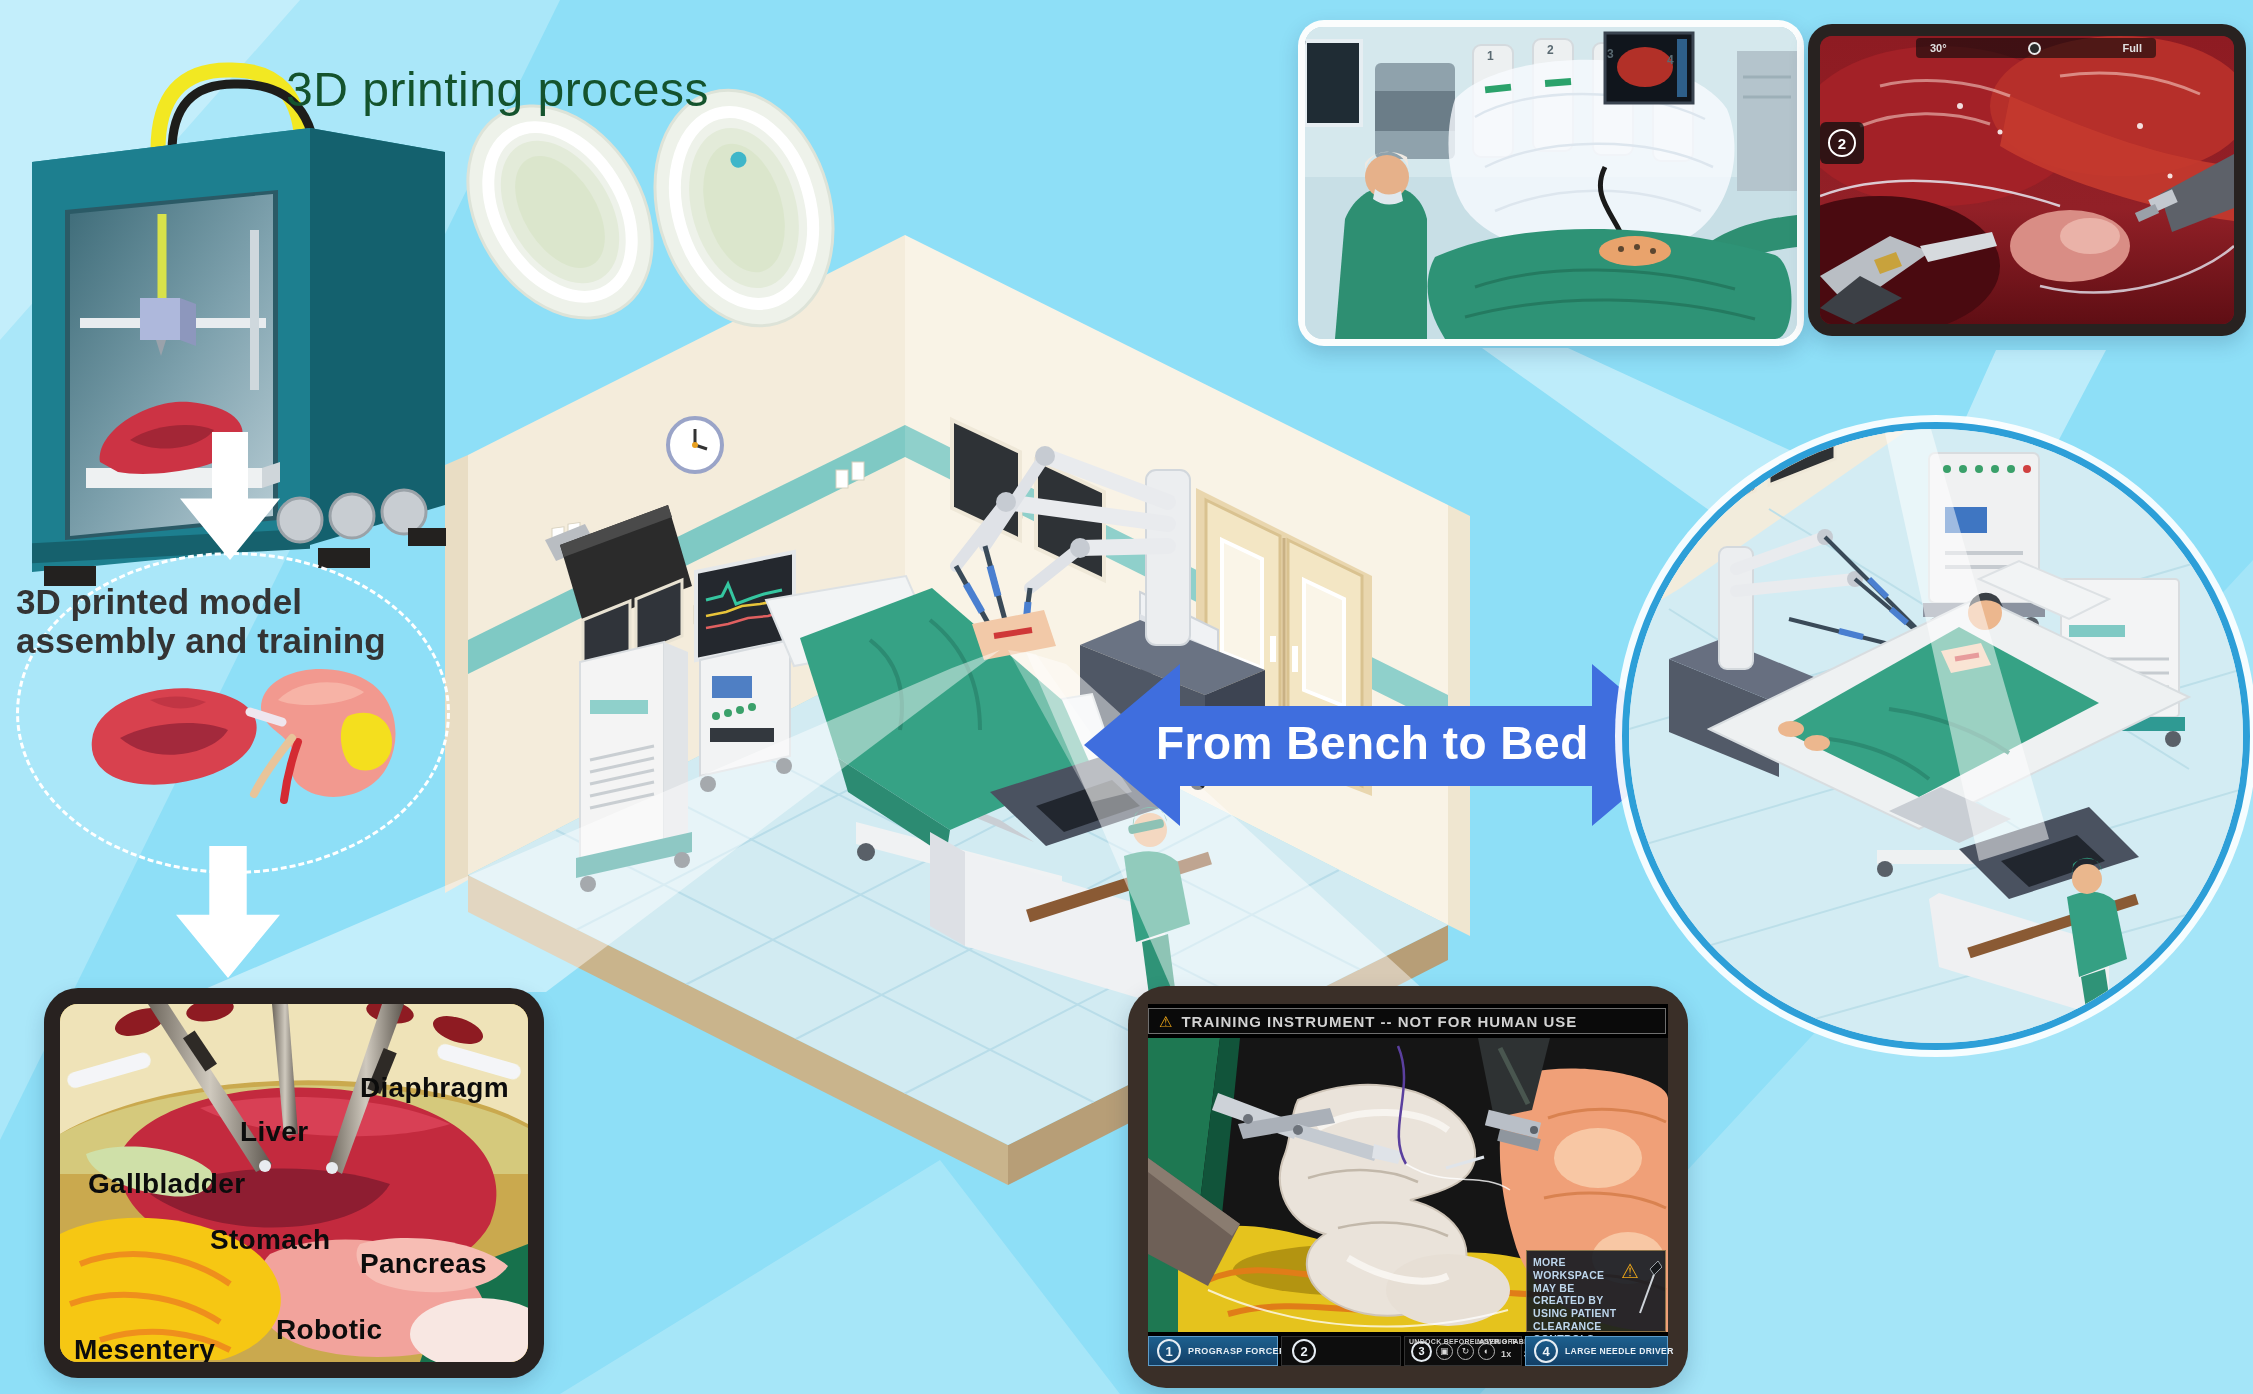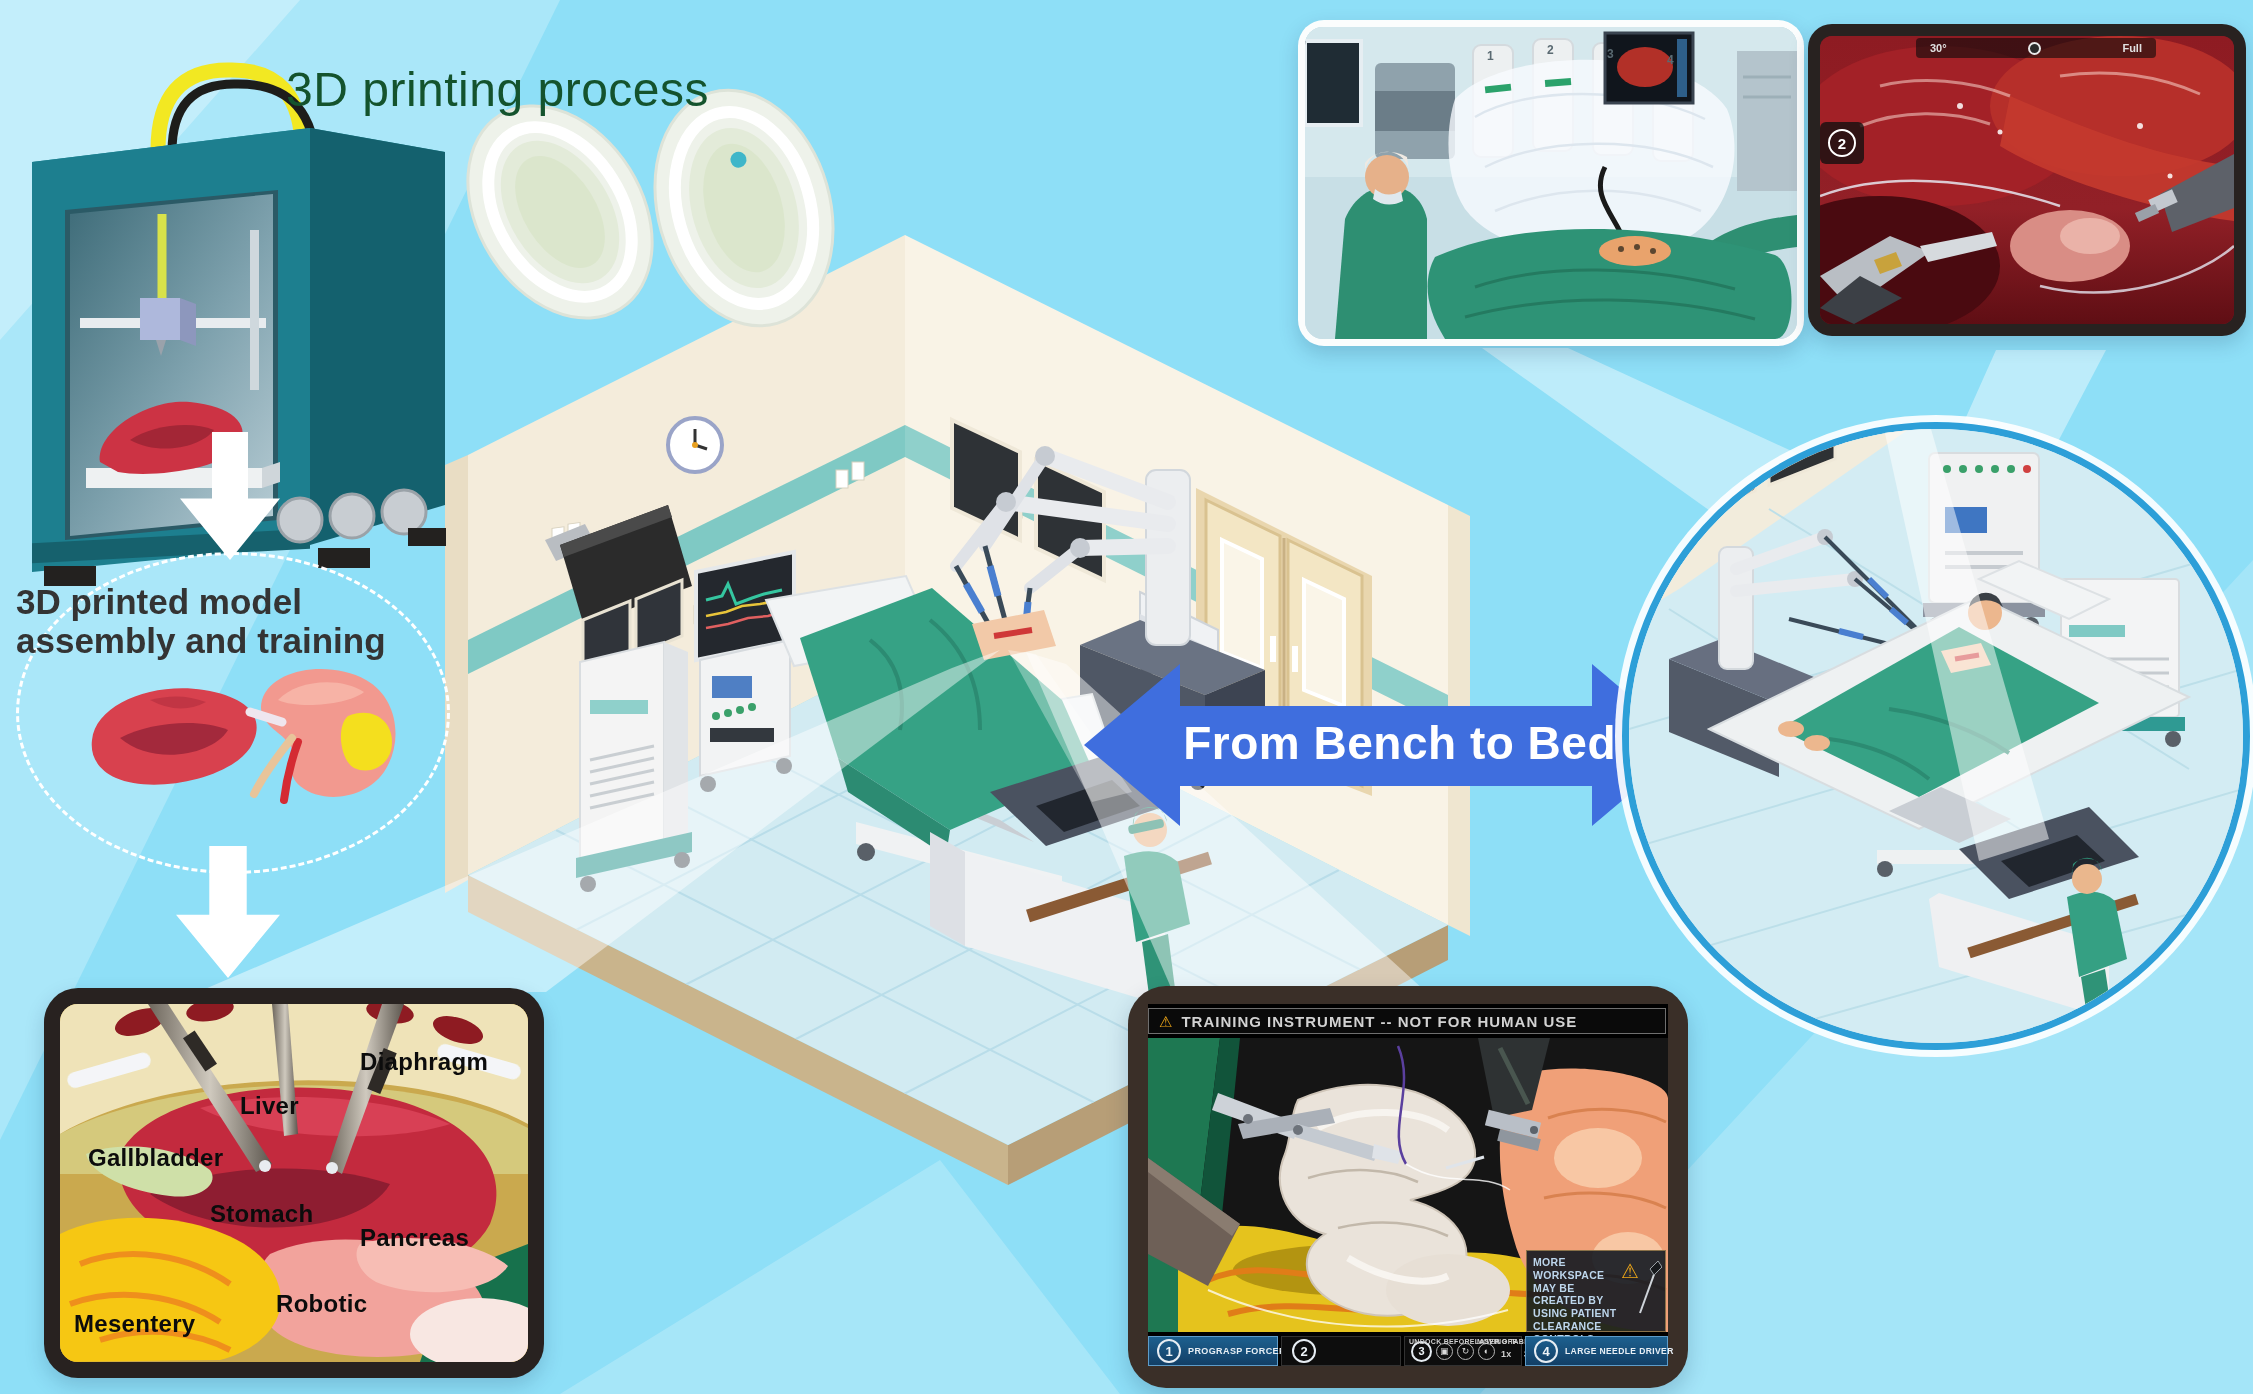--- a/index.html
+++ b/index.html
@@ -4,29 +4,29 @@
 <style>
   html,body{margin:0;padding:0;background:#8edff7;}
   .canvas{position:relative;width:2253px;height:1394px;overflow:hidden;
           font-family:"Liberation Sans",sans-serif;background:#8edff7;}
   .abs{position:absolute;}
   .nosel{user-select:none;}
   
   .h-title{font-size:48px;font-weight:400;color:#14532d;letter-spacing:.5px;}
   .h-cap{font-size:40px;font-weight:600;color:#383838;letter-spacing:.5px;}
   .h-assembly{font-size:35px;font-weight:700;color:#343434;text-align:left;line-height:1.12;}
-  .h-arrowtext{font-size:46px;font-weight:700;color:#ffffff;text-align:right;letter-spacing:.5px;}
+  .h-arrowtext{font-size:46px;font-weight:700;color:#ffffff;text-align:left;letter-spacing:.5px;}
   
   .downarrow{background:#ffffff;clip-path:polygon(32% 0,68% 0,68% 52%,100% 52%,50% 100%,0 52%,32% 52%);}
   .dashed-ellipse{border:3px dashed #ffffff;border-radius:50%;}
   
   .frame-dark{background:#282220;border-radius:34px;box-shadow:0 8px 20px rgba(10,40,80,.18);}
   .frame-white{background:#fbfdfd;border-radius:26px;box-shadow:0 8px 20px rgba(10,40,80,.18);}
   .inner-clip{position:absolute;overflow:hidden;border-radius:18px;background:#777;}
-  .organ-label{position:absolute;font-weight:700;font-size:24px;color:#0c0c0c;letter-spacing:.3px;}
+  .organ-label{position:absolute;font-weight:700;font-size:28px;color:#0c0c0c;letter-spacing:.3px;margin-top:24px;}
   .armnum{position:absolute;font-size:12px;font-weight:700;color:#5a6a72;}
   
   .console-frame{background:#3a2f28;border-radius:38px;box-shadow:0 10px 22px rgba(10,40,80,.2);}
   .console-screen{position:absolute;left:20px;top:18px;width:520px;height:362px;background:#000;}
   .warnbar{position:absolute;left:0;top:4px;width:518px;height:26px;background:#0a0a0a;
            border:1px solid #6f6f6f;display:flex;align-items:center;gap:9px;padding-left:10px;box-sizing:border-box;}
   .warnbar .wtxt{font-size:15px;letter-spacing:1px;color:#d2d2d2;font-weight:600;}
   .wtriangle{color:#f0a818;font-size:15px;line-height:1;}
   .notice-panel{position:absolute;left:378px;top:246px;width:140px;height:82px;background:rgba(12,20,30,.88);
                 border:1px solid #8a7148;box-sizing:border-box;padding:5px 6px;}

